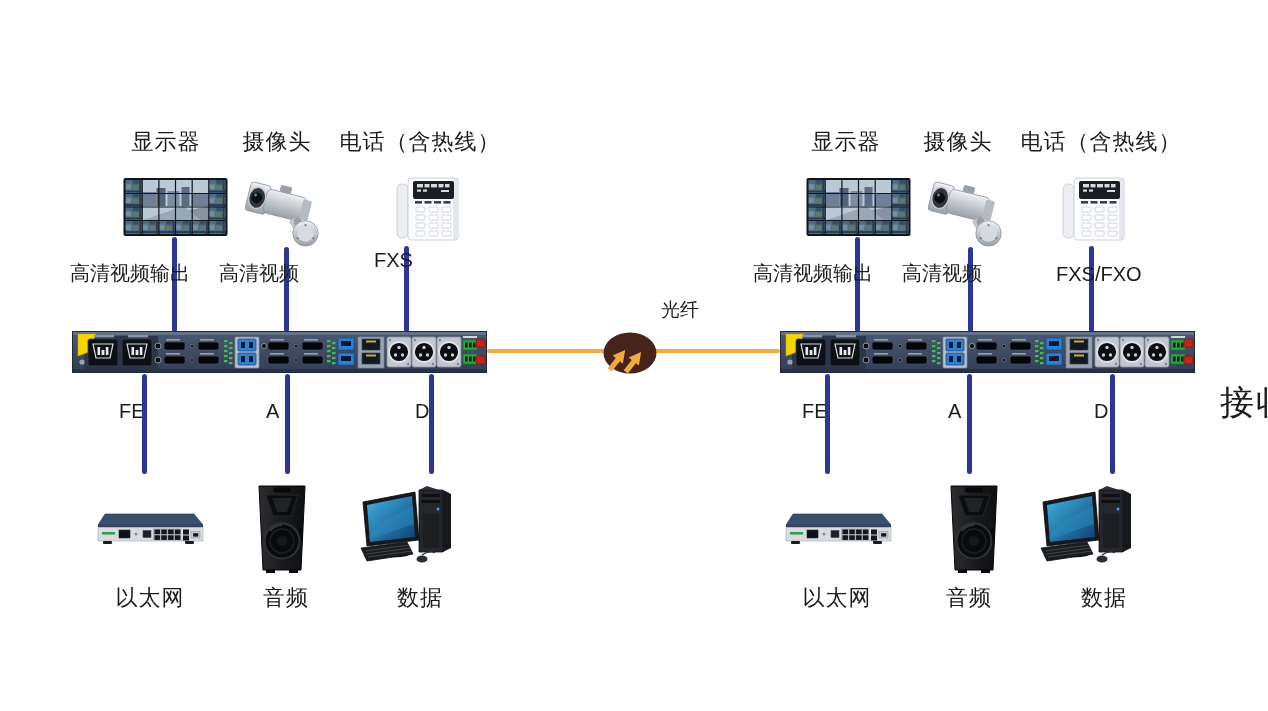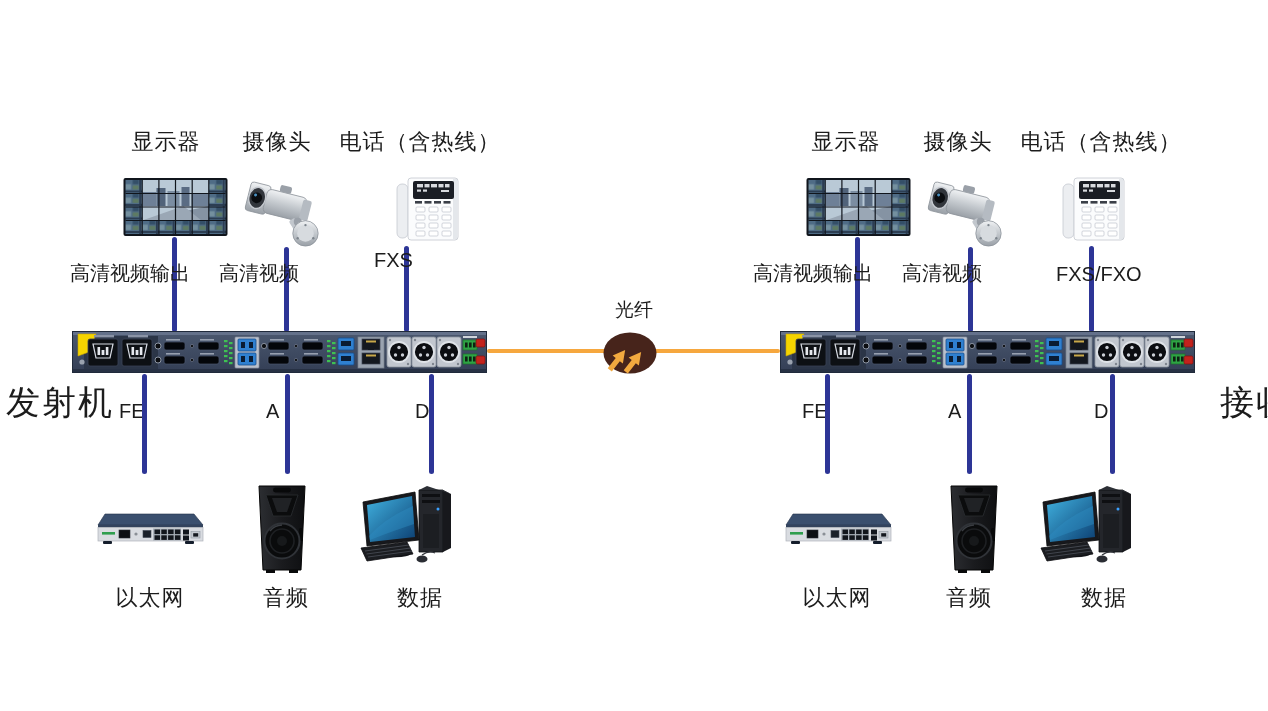--- a/index.html
+++ b/index.html
@@ -6,21 +6,21 @@
   #canvas{
     position:relative;width:1268px;height:709px;background:#ffffff;overflow:hidden;
     font-family:"Liberation Sans", sans-serif;color:#1c1c1c;
   }
   .lbl{position:absolute;white-space:nowrap;color:#1c1c1c;line-height:1.1;}
   .lbl.center{transform:translateX(-50%);}
   .dev-label{font-size:22px;letter-spacing:1px;}
   .link-label{font-size:20px;}
   .port-label{font-size:20px;}
   .station-name{font-size:34px;letter-spacing:2px;}
-  .fiber-label{font-size:19px;}
+  .fiber-label{font-size:19px;margin-left:46px;}
   .bot-label{font-size:22px;letter-spacing:1px;}
   .vline{position:absolute;width:5px;background:#2d3596;border-radius:2.5px;}
   .oline{position:absolute;height:4px;background:#f6a73e;border-radius:2px;}
   svg.dev{position:absolute;display:block;}
 </style>
 </head>
 <body>
 
 <div id="canvas">
 
@@ -363,21 +363,20 @@
   <div class="vline" style="left:404px;top:246px;height:86px"></div>
 
   <div class="lbl link-label" style="left:70px;top:262px">高清视频输出</div>
   <div class="lbl link-label" style="left:219px;top:262px">高清视频</div>
   <div class="lbl link-label" style="left:374px;top:249px">FXS</div>
 
   <svg class="dev" style="left:72px;top:331px" width="415" height="42">
       <use href="#sym-rack"></use>
     </svg>
 
-  <div class="lbl station-name" style="left:6px;top:384px">发射机</div>
   <div class="lbl port-label" style="left:119px;top:400px">FE</div>
   <div class="lbl port-label" style="left:266px;top:400px">A</div>
   <div class="lbl port-label" style="left:415px;top:400px">D</div>
 
   <div class="vline" style="left:142px;top:374px;height:100px"></div>
   <div class="vline" style="left:285px;top:374px;height:100px"></div>
   <div class="vline" style="left:429px;top:374px;height:100px"></div>
 
   <svg class="dev" style="left:95px;top:510px" width="112" height="40">
       <use href="#sym-switch"></use>

